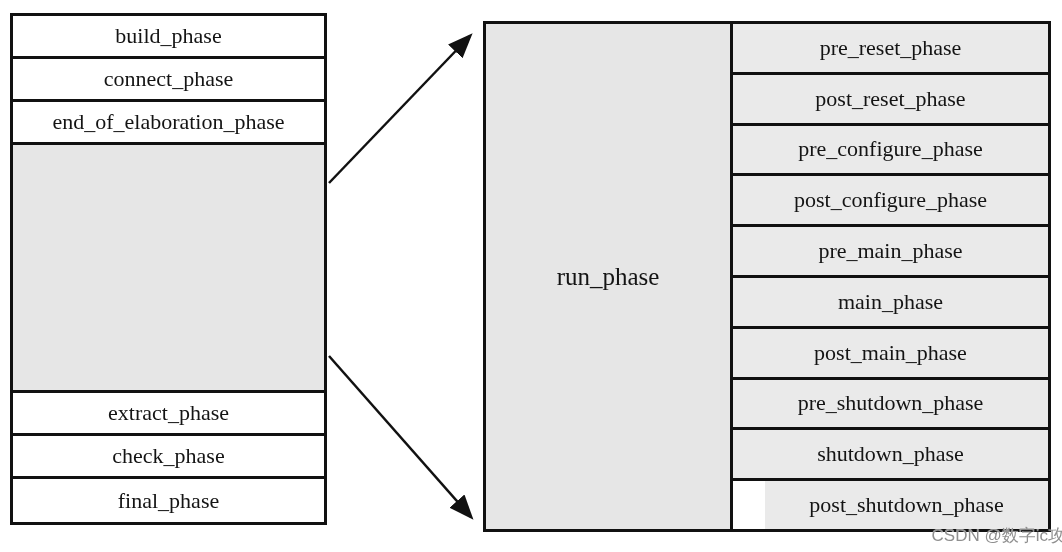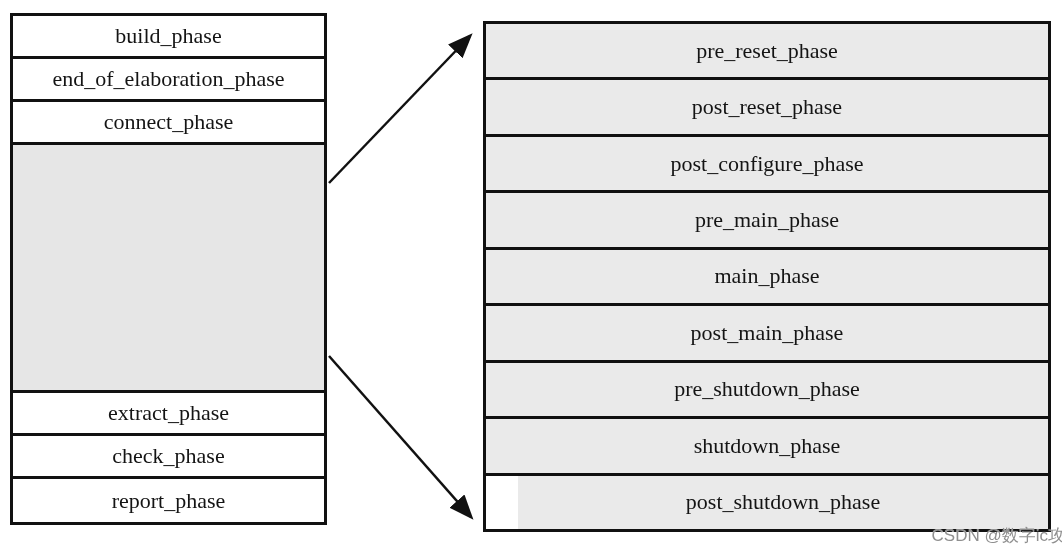--- a/index.html
+++ b/index.html
@@ -90,44 +90,50 @@
 </head>
 <body>
 
 <div id="stage">
 
   <div class="left-box">
     <div class="lrow">
       <span>build_phase</span>
     </div>
     <div class="lrow">
-      <span>end_of_elaboration_phase</span>
+      <span>connect_phase</span>
     </div>
     <div class="lrow">
-      <span>connect_phase</span>
+      <span>end_of_elaboration_phase</span>
     </div>
     <div class="gray-spacer"></div>
     <div class="lrow">
       <span>extract_phase</span>
     </div>
     <div class="lrow">
       <span>check_phase</span>
     </div>
     <div class="lrow">
-      <span>report_phase</span>
+      <span>final_phase</span>
     </div>
   </div>
 
   <div class="right-box">
+    <div class="run-cell">
+      <span>run_phase</span>
+    </div>
     <div class="sub-col">
       <div class="srow">
         <span>pre_reset_phase</span>
       </div>
       <div class="srow">
         <span>post_reset_phase</span>
+      </div>
+      <div class="srow">
+        <span>pre_configure_phase</span>
       </div>
       <div class="srow">
         <span>post_configure_phase</span>
       </div>
       <div class="srow">
         <span>pre_main_phase</span>
       </div>
       <div class="srow">
         <span>main_phase</span>
       </div>

